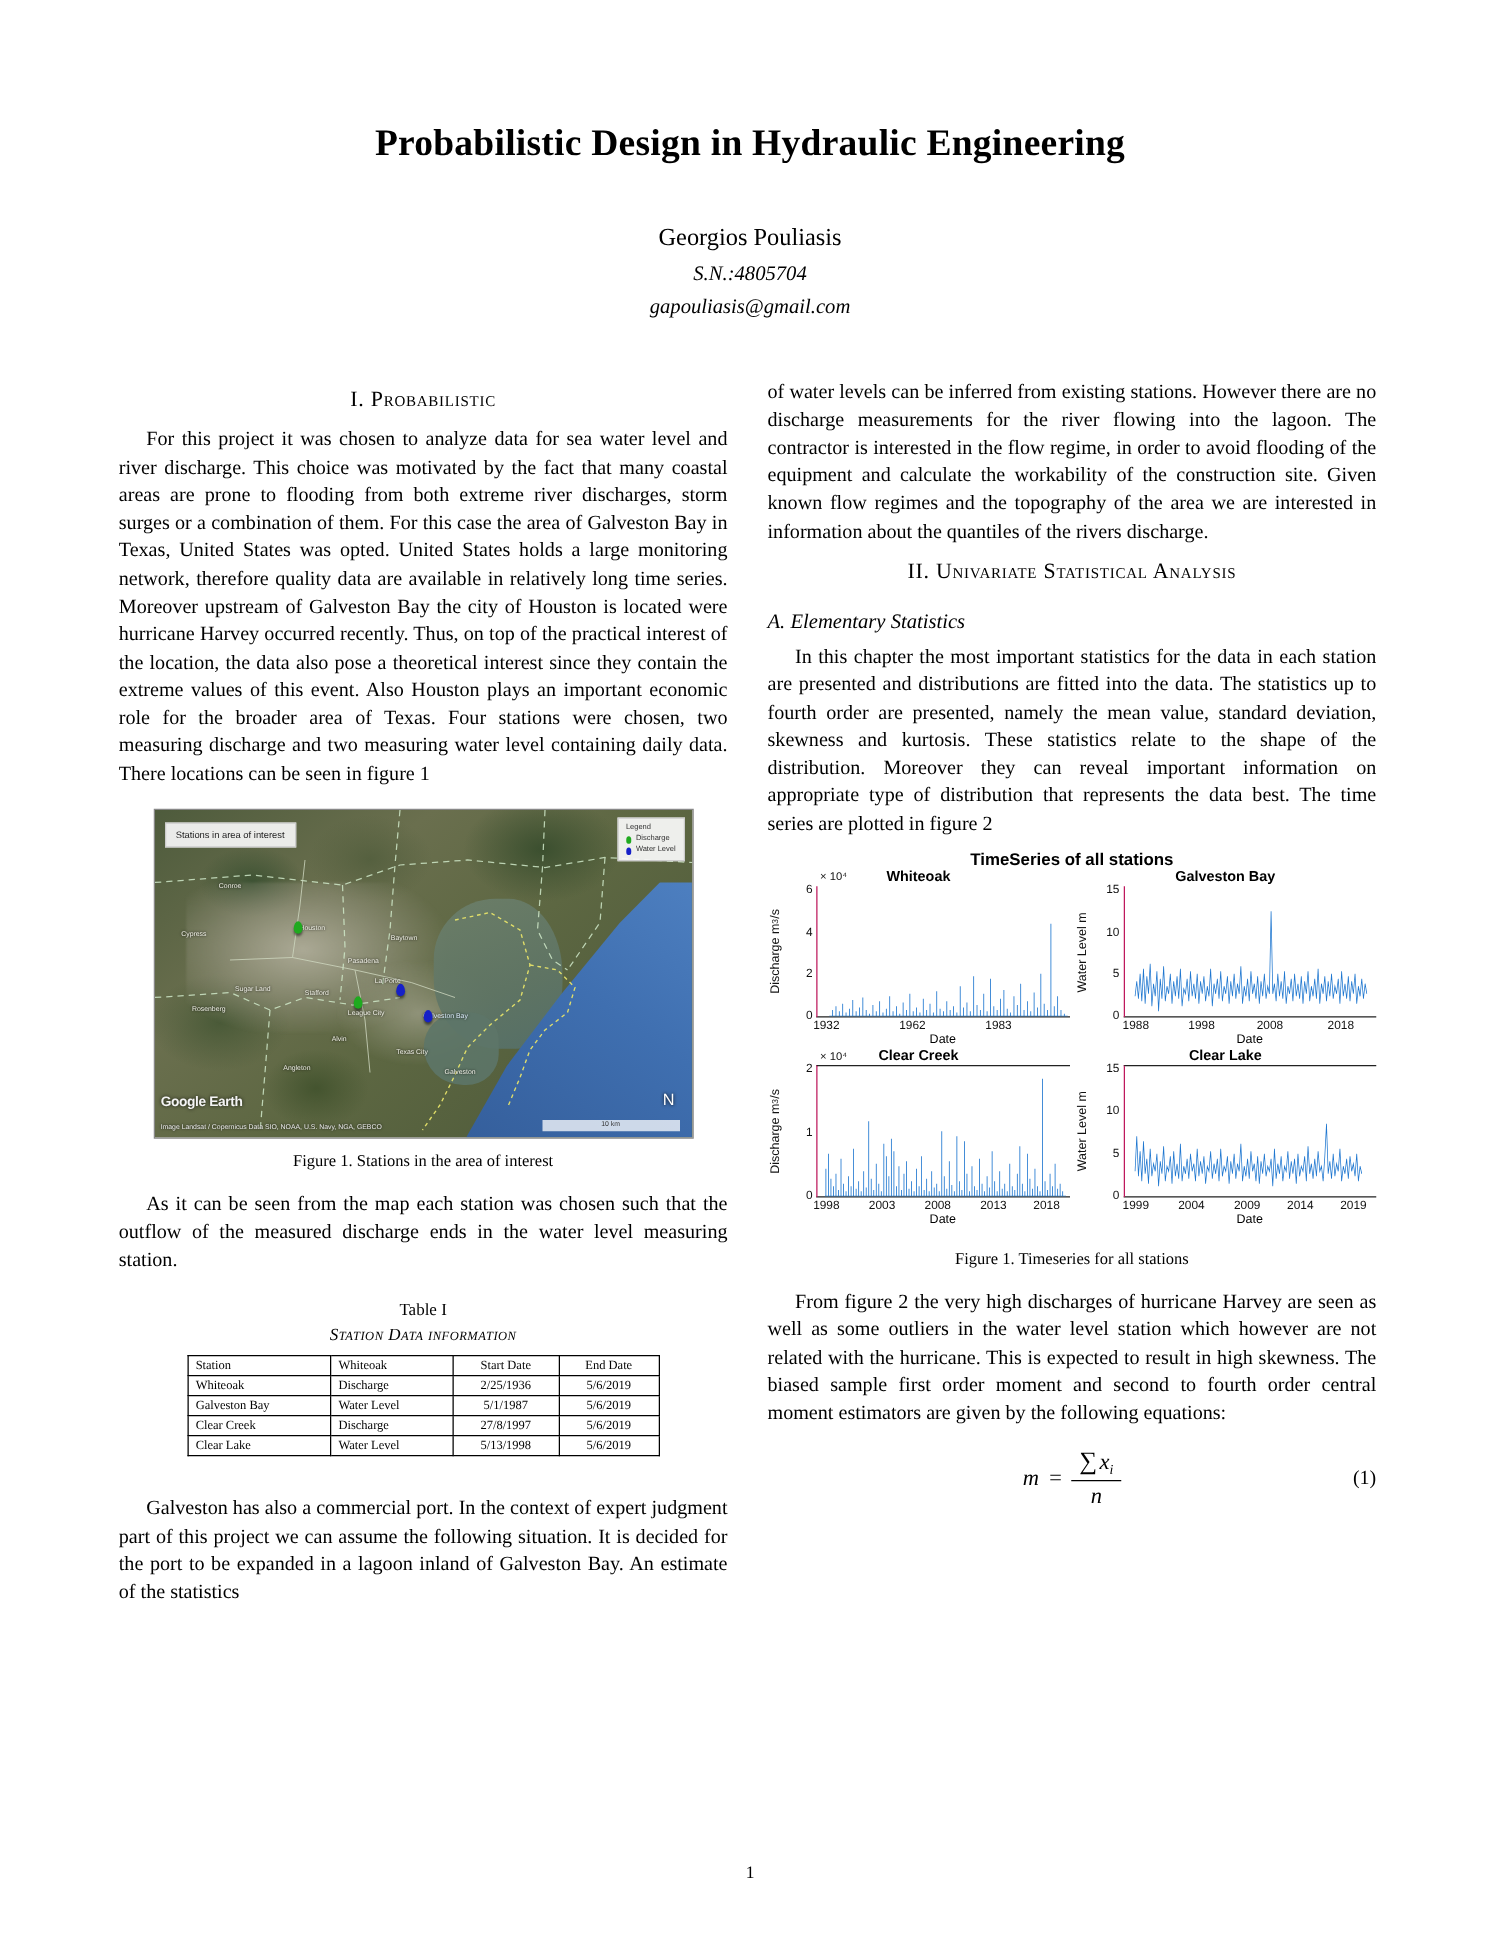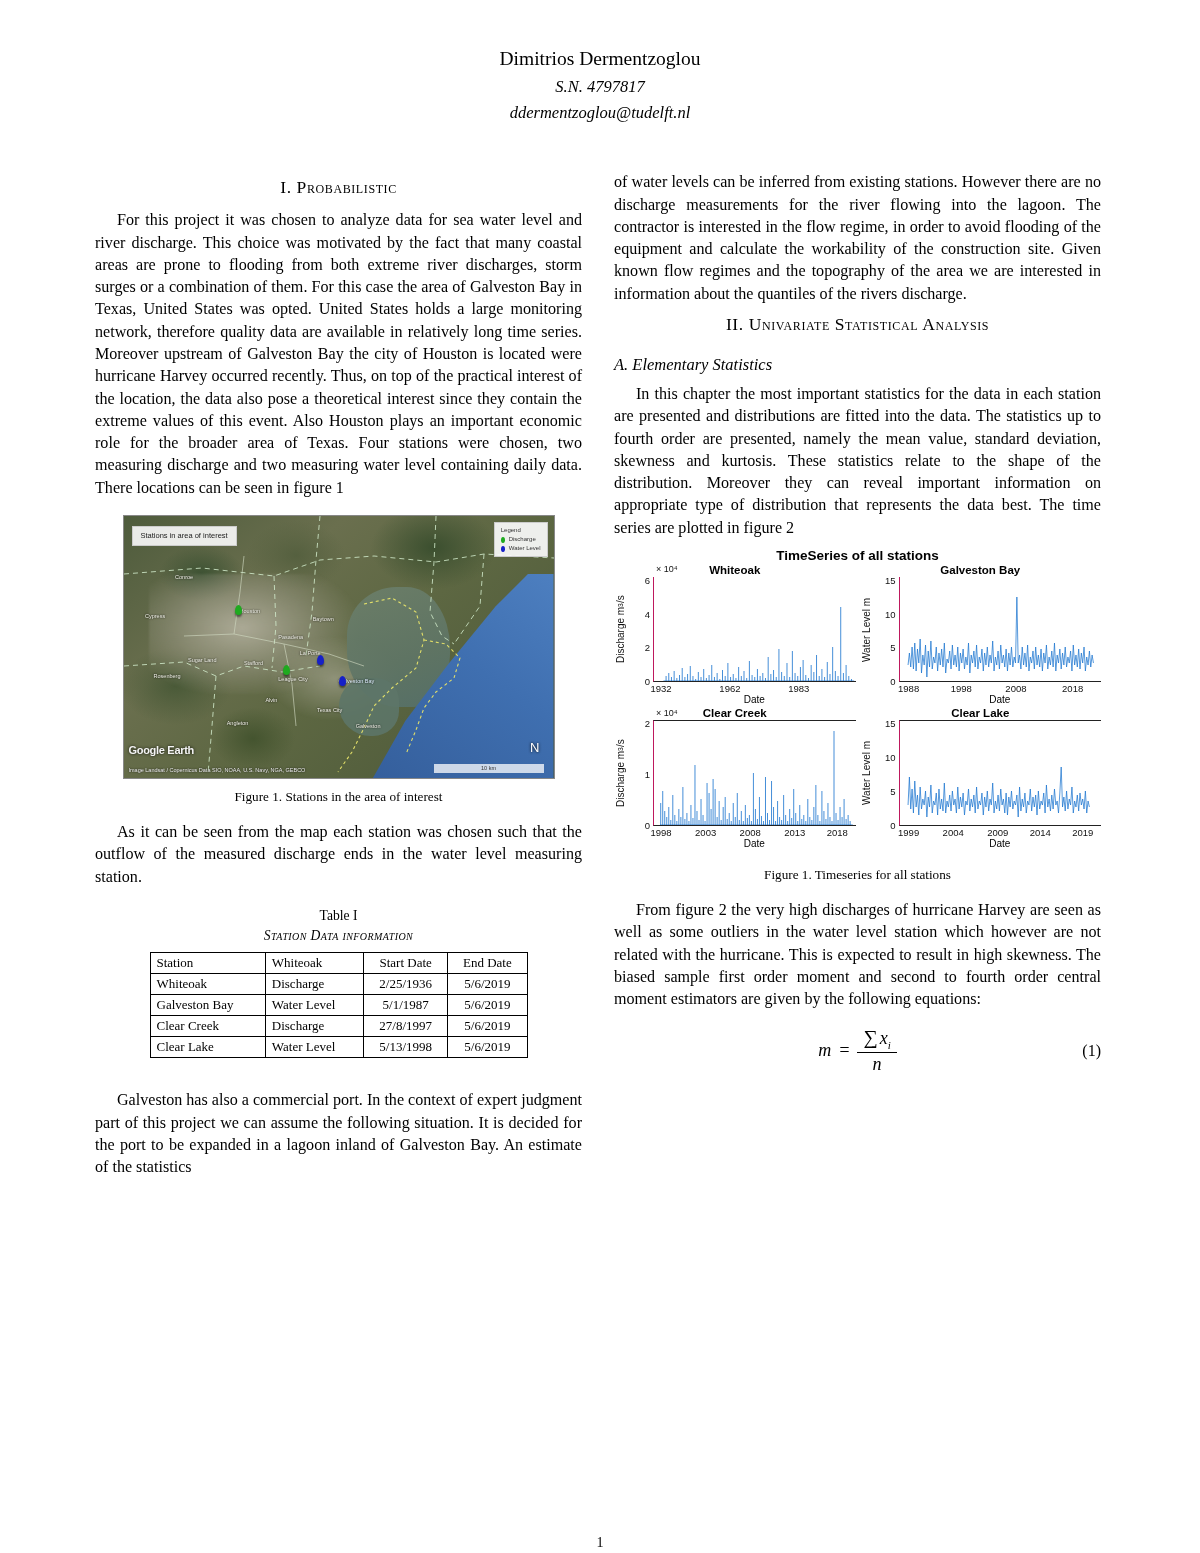--- a/index.html
+++ b/index.html
@@ -154,21 +154,21 @@
     font-family:"Liberation Sans",sans-serif; font-size:13px;
     text-shadow:0 0 3px #000; line-height:1;
   }
 
   
   .tablewrap { margin:18px 0 6px 0; }
   .tbl-caption { text-align:center; font-size:13.6px; line-height:1.45; margin-bottom:7px; }
   .tbl-caption .sc { font-variant:small-caps; letter-spacing:.4px;font-style:italic; }
   table.stations {
     border-collapse:collapse; margin:0 auto;
-    font-size:13px; width:378px;
+    font-size:10px; width:378px;
   }
   table.stations td {
     border:1px solid #000; padding:2px 6px; white-space:nowrap;
   }
   table.stations tr td:nth-child(3),
   table.stations tr td:nth-child(4) { text-align:center; }
 
   
   .fig2 { margin:8px 0 0 0; }
   .fig2-title {
@@ -240,26 +240,27 @@
     position:absolute; bottom:46px; left:0; right:0;
     text-align:center; font-size:14px;
   }
   sup.u{ font-size:.68em; vertical-align:super; }
 </style>
 </head>
 <body>
 
 <div class="page">
 
+  <h1 class="title">Probabilistic Design in Hydraulic Engineering</h1>
 
   <div class="authors">
     <div class="author">
-      <div class="name">Dimitrios Dermentzoglou</div>
-      <div class="sn">S.N. 4797817</div>
-      <div class="mail">ddermentzoglou@tudelft.nl</div>
+      <div class="name">Georgios Pouliasis</div>
+      <div class="sn">S.N.:4805704</div>
+      <div class="mail">gapouliasis@gmail.com</div>
     </div>
   </div>
 
   <div class="columns">
 
     <div class="col">
 
       <div class="sec-head">I.  Probabilistic</div>
 
       <p class="body">For this project it was chosen to analyze data for sea water level and river discharge. This choice was motivated by the fact that many coastal areas are prone to flooding from both extreme river discharges, storm surges or a combination of them. For this case the area of Galveston Bay in Texas, United States was opted. United States holds a large monitoring network, therefore quality data are available in relatively long time series. Moreover upstream of Galveston Bay the city of Houston is located were hurricane Harvey occurred recently. Thus, on top of the practical interest of the location, the data also pose a theoretical interest since they contain the extreme values of this event. Also Houston plays an important economic role for the broader area of Texas. Four stations were chosen, two measuring discharge and two measuring water level containing daily data. There locations can be seen in figure 1</p>

